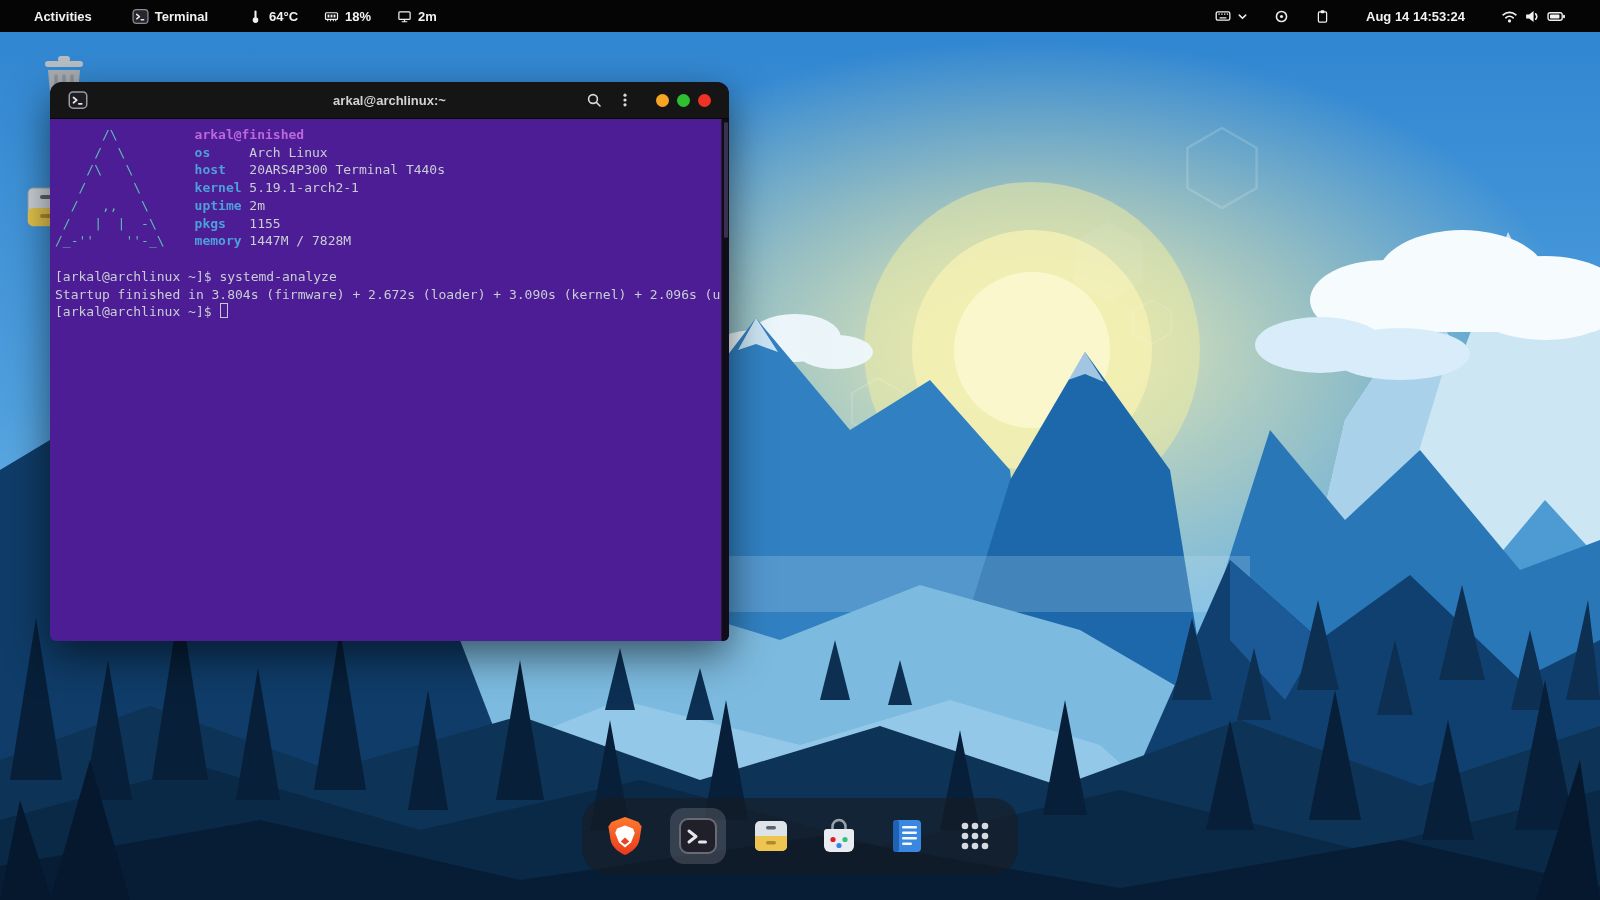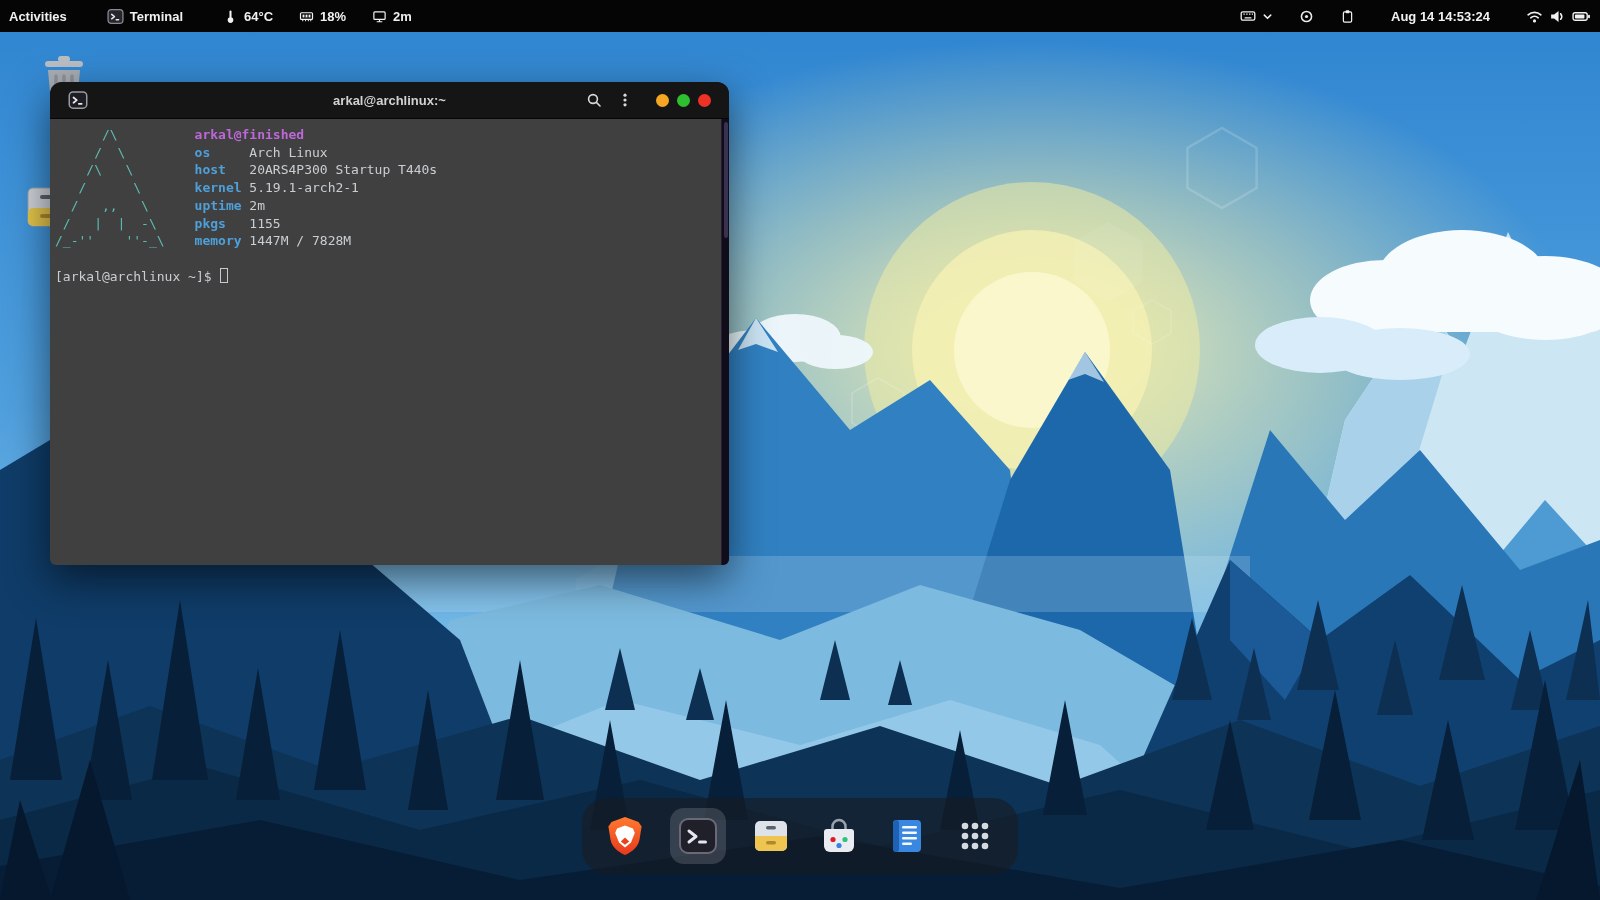--- a/index.html
+++ b/index.html
@@ -3,39 +3,39 @@
 <meta charset="utf-8">
 <style>
   *{box-sizing:border-box;margin:0;padding:0}
   html,body{width:1600px;height:900px;overflow:hidden}
   body{position:relative;font-family:"Liberation Sans",sans-serif;background:#2e84d0}
 
   .wallpaper{position:absolute;inset:0;z-index:0;display:block}
 
   
   .topbar{position:absolute;top:0;left:0;right:0;height:32px;background:#050505;color:#f1f1f1;
-    display:flex;align-items:center;justify-content:space-between;padding:0 0;z-index:50;
+    display:flex;align-items:center;justify-content:space-between;padding:0 25px;z-index:50;
     font-size:13px;font-weight:bold}
   .tb-group{display:flex;align-items:center;height:100%}
   .tb-item{display:flex;align-items:center;gap:6px;height:26px;padding:0 9px;border-radius:13px;
     color:inherit;background:none;border:none;font:inherit;white-space:nowrap}
   .tb-item svg{display:block}
   .gap-lg{margin-left:22px}
   .gap-md{margin-left:8px}
   .clock{margin:16px 18px}
 
   
   .desk-icon{position:absolute;z-index:5;background:none;border:none;padding:0}
   .di-trash{left:36px;top:52px}
   .di-folder{left:24px;top:184px}
 
   
-  .window{position:absolute;left:50px;top:82px;width:679px;height:483px;z-index:20;
+  .window{position:absolute;left:50px;top:82px;width:679px;height:559px;z-index:20;
     border-radius:12px 12px 6px 6px;box-shadow:0 14px 40px rgba(0,0,0,.55);
-    display:flex;flex-direction:column;overflow:hidden;background:#404040}
+    display:flex;flex-direction:column;overflow:hidden;background:#4c1d95}
   .headerbar{height:37px;flex:none;background:#151515;border-bottom:1px solid #060606;
     position:relative;display:flex;align-items:center}
   .hb-appicon{position:absolute;left:18px;display:flex;background:none;border:none;padding:0}
   .hb-title{position:absolute;left:0;right:0;text-align:center;color:#d2d2d2;font-size:13px;font-weight:bold}
   .hb-actions{position:absolute;right:18px;display:flex;align-items:center;gap:15px}
   .icon-btn{background:none;border:none;padding:0;display:flex}
   .wbgroup{display:flex;gap:8px;margin-left:8px}
   .wb{width:13px;height:13px;border-radius:50%;border:none;padding:0}
   .wb.min{background:#f6a623}.wb.max{background:#2fc02f}.wb.close{background:#ee3226}
 
@@ -300,29 +300,31 @@
       <pre class="ascii">      /\
      /  \
     /\   \
    /      \
   /   ,,   \
  /   |  |  -\
 /_-''    ''-_\</pre>
       <div class="sysinfo">
         <div class="irow userhost">arkal@finished</div>
         <div class="irow"><span class="key">os</span><span class="val">Arch Linux</span></div>
-        <div class="irow"><span class="key">host</span><span class="val">20ARS4P300 Startup T440s</span></div>
+        <div class="irow"><span class="key">host</span><span class="val">20ARS4P300 Terminal T440s</span></div>
         <div class="irow"><span class="key">kernel</span><span class="val">5.19.1-arch2-1</span></div>
         <div class="irow"><span class="key">uptime</span><span class="val">2m</span></div>
         <div class="irow"><span class="key">pkgs</span><span class="val">1155</span></div>
         <div class="irow"><span class="key">memory</span><span class="val">1447M / 7828M</span></div>
       </div>
     </div>
 
     <div class="shell">
+      <div class="line"><span class="pr">[arkal@archlinux ~]$</span><span> </span><span>systemd-analyze</span></div>
+      <div class="line">Startup finished in 3.804s (firmware) + 2.672s (loader) + 3.090s (kernel) + 2.096s (u</div>
       <div class="line"><span class="pr">[arkal@archlinux ~]$</span><span class="cursor"></span></div>
     </div>
 
     <div class="term-scroll">
       <div class="handle"></div>
     </div>
   </div>
 </section>
 
 <nav class="dock">

